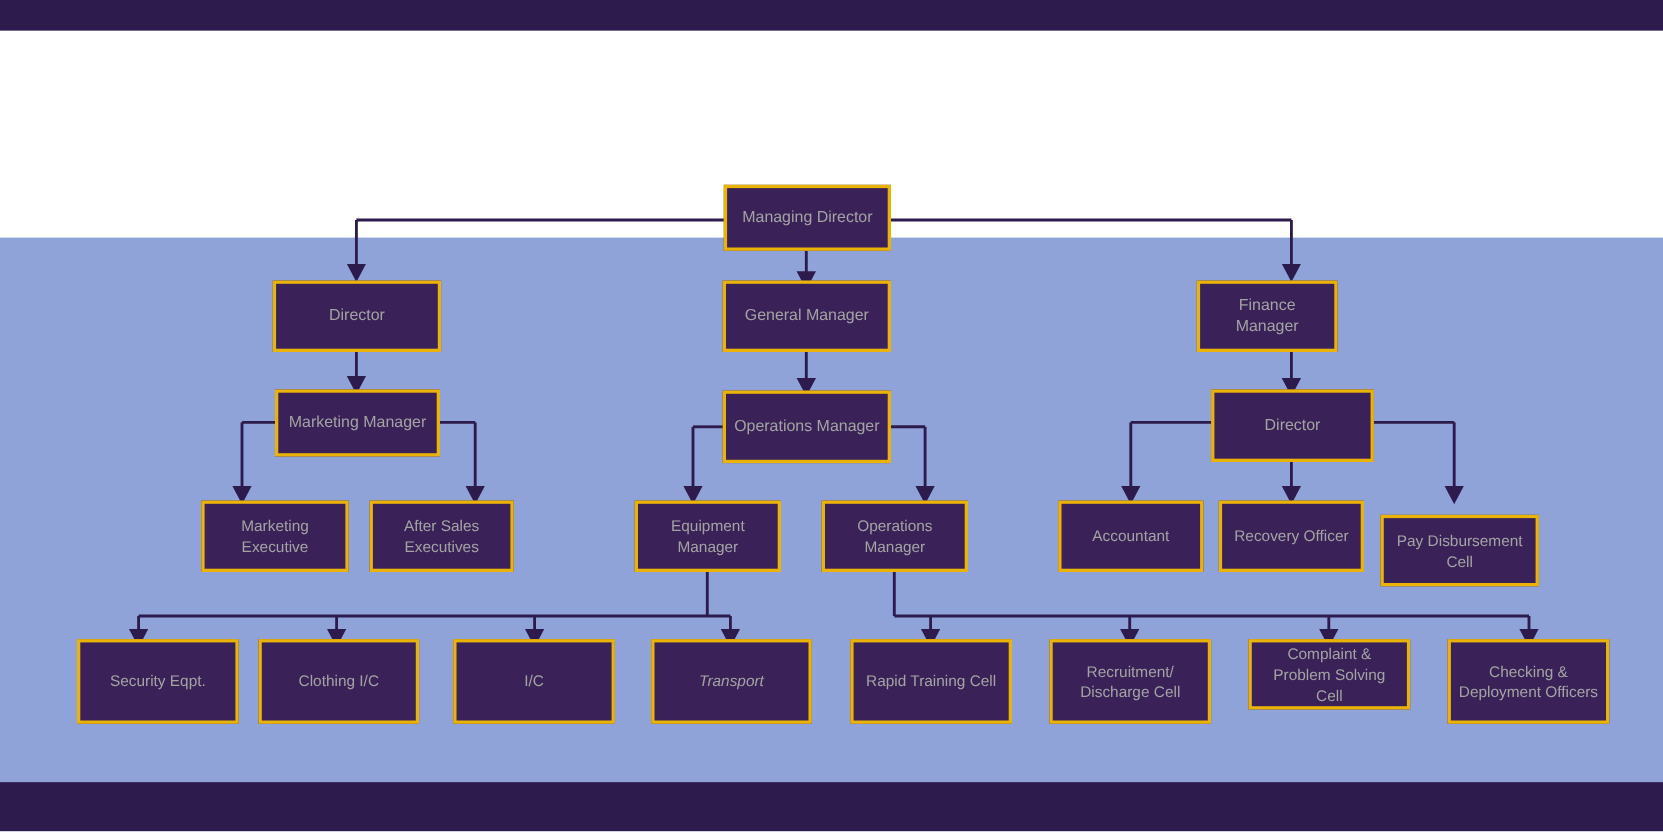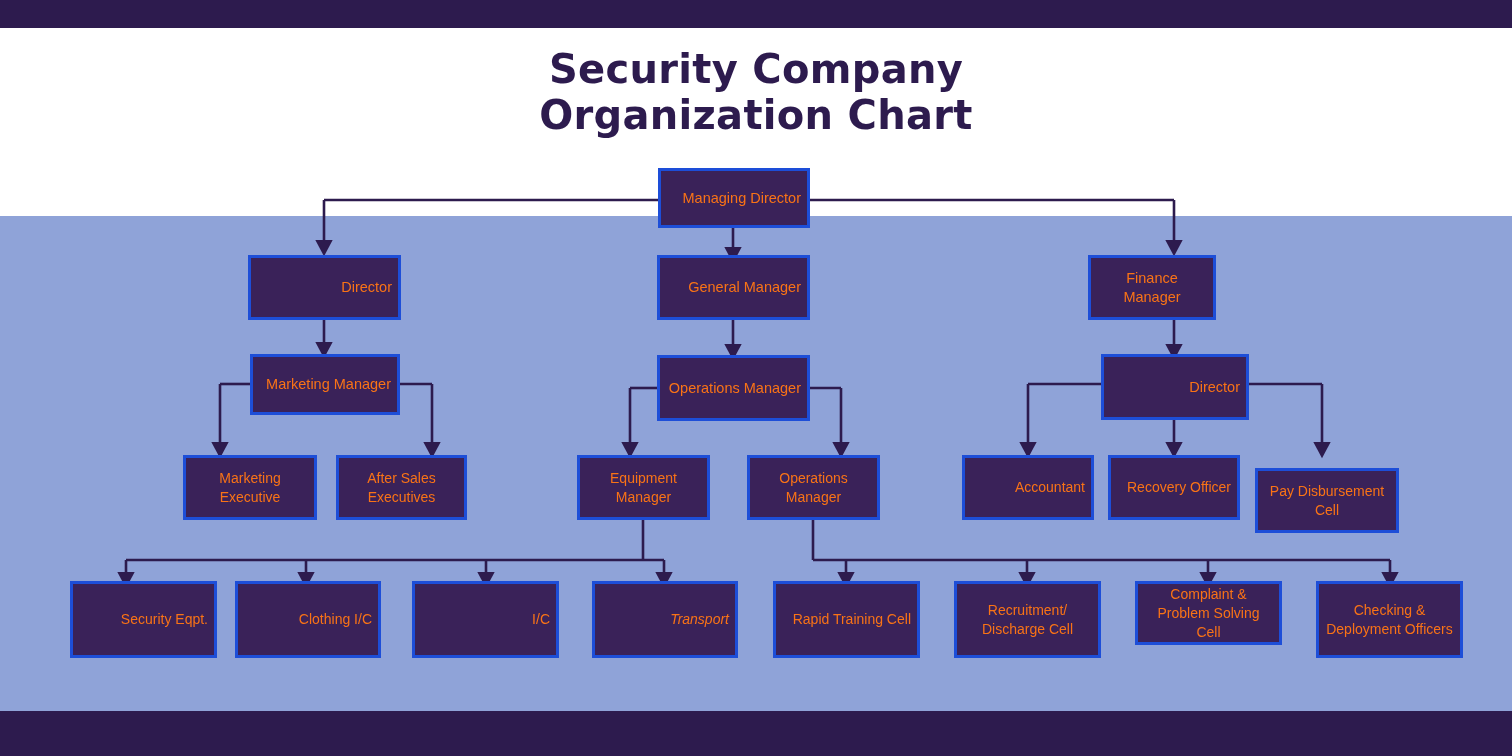--- a/index.html
+++ b/index.html
@@ -47,46 +47,42 @@
     top: 0; left: 0;
     width: 1512px;
     height: 756px;
     pointer-events: none;
   }
 
   .node {
     position: absolute;
     box-sizing: border-box;
     background: #3a2259;
-    border: 3px solid #1d4ed8;
-    color: #f97316;
+    border: 3px solid #eab308;
+    color: #a3a3a3;
     display: flex;
     align-items: center;
-    justify-content: flex-end;
+    justify-content: center;
     text-align: center;
     font-size: 14.5px;
     line-height: 19px;
     padding: 2px 6px;
   }
   .node.small { font-size: 14px; }
 </style>
 </head>
 <body>
 
 <div id="page">
 
   <div class="band" id="top-band"></div>
   <div class="band" id="white-band"></div>
   <div class="band" id="blue-band"></div>
   <div class="band" id="bottom-band"></div>
 
-  <div id="title">
-    <div>Security Company</div>
-    <div>Organization Chart</div>
-  </div>
 
   <svg id="lines" viewBox="0 0 1512 756">
     <defs>
       <marker id="arrow" markerWidth="8" markerHeight="8" refX="3.2" refY="4" orient="auto" markerUnits="strokeWidth">
         <path d="M0,0.6 L6.4,4 L0,7.4 z" fill="#2d1b4e"></path>
       </marker>
     </defs>
     <g stroke="#2d1b4e" stroke-width="2.6" fill="none">
 
       <path d="M733,228 L733,255" marker-end="url(#arrow)"></path>

